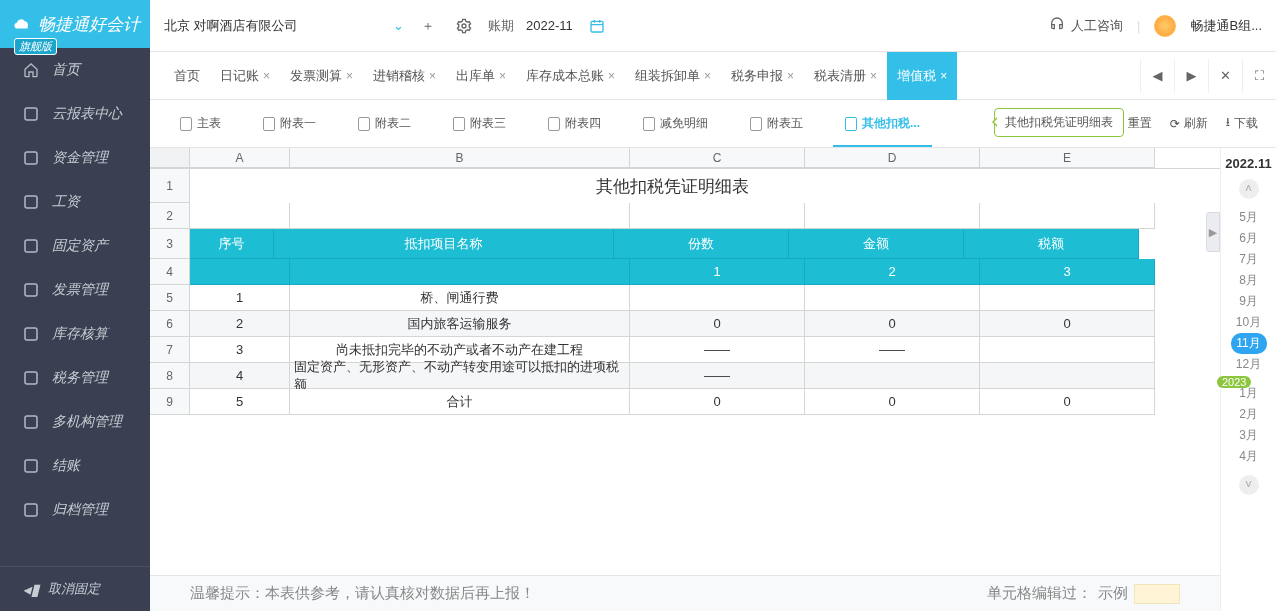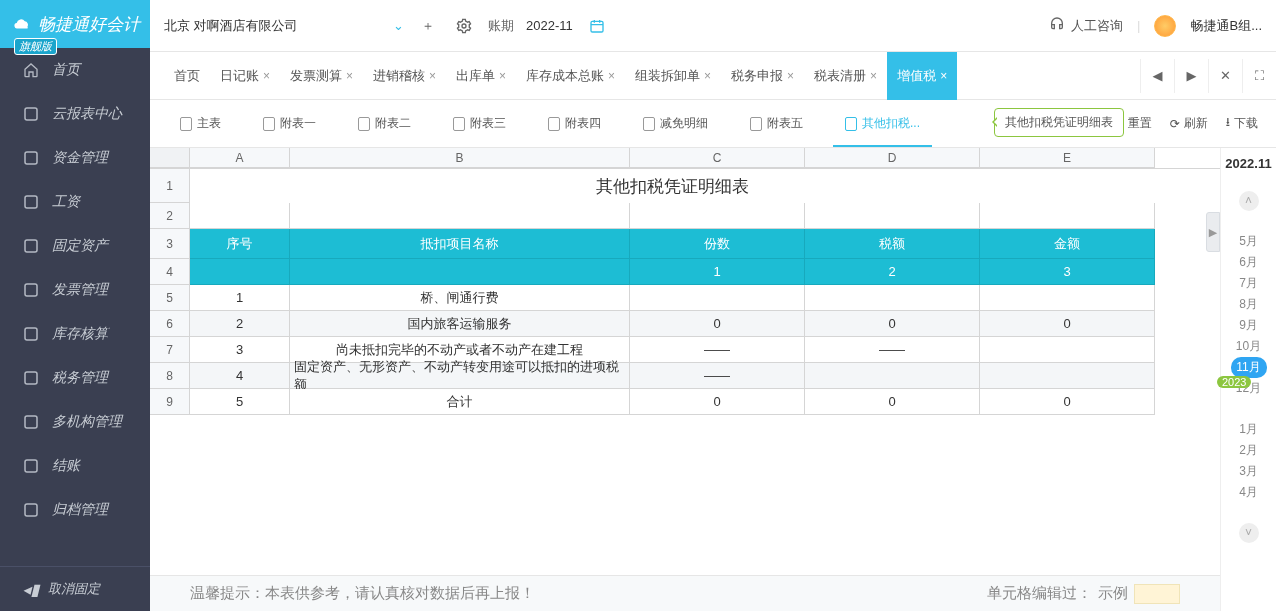--- a/index.html
+++ b/index.html
@@ -26,21 +26,21 @@
 .tabsbar { height: 48px; border-bottom: 1px solid #e6e6e6; display: flex; align-items: center; padding-left: 14px; gap: 0; font-size: 13px; color:#555; }
 .tab { padding: 0 10px; height: 48px; display: inline-flex; align-items:center; gap:4px; cursor:pointer; }
 .tab .close { font-size: 12px; color:#999; }
 .tab.active { background:#34bfe8; color:#fff; }
 .tab.active .close { color:#fff; }
 .tabsbar-controls { margin-left: auto; display: flex; align-items:center;}
 .tabctl { width: 34px; height: 34px; display: inline-flex; align-items:center; justify-content:center; border-left:1px solid #eee; cursor:pointer; color:#666; }
 
 .sheetbar { height: 48px; display: flex; align-items: center; padding-left: 18px; gap: 0; font-size: 12px; color:#555; border-bottom:1px solid #e6e6e6; position:relative; }
 .sheet-tab { padding: 6px 12px; display: inline-flex; align-items:center; gap:5px; cursor:pointer; border-top-left-radius:4px; border-top-right-radius:4px;}
-.sheet-tab.active { color:#34bfe8; font-weight:400; position:relative;}
+.sheet-tab.active { color:#34bfe8; font-weight:700; position:relative;}
 .sheet-tab.active::after { content:''; position:absolute; left:0; right:0; bottom:-9px; height:2px; background:#34bfe8;}
 .doc-icon { width:12px; height:14px; border:1px solid #999; border-radius:2px; position:relative; }
 .sheet-tab.active .doc-icon { border-color:#34bfe8; }
 .tooltip-box { position:absolute; left: 844px; top: 8px; background:#fff; border:1px solid #8cc63f; border-radius:4px; padding:5px 10px; font-size:12px; color:#555; }
 .tooltip-box::before { content:''; position:absolute; left:-8px; top:8px; border:5px solid transparent; border-right-color:#8cc63f; }
 .tooltip-box::after { content:''; position:absolute; left:-6px; top:8px; border:5px solid transparent; border-right-color:#fff; }
 .sheetbar-right { margin-left:auto; display:flex; gap:18px; padding-right:18px; align-items:center;}
 .righttool { display:inline-flex; align-items:center; gap:4px; cursor:pointer; color:#555;}
 
 .content { flex:1; display:flex; position:relative; overflow:hidden;}
@@ -52,21 +52,21 @@
 .gridrow { display:flex; height:26px;}
 .cell { border-right:1px solid #d5d5d5; border-bottom:1px solid #d5d5d5; display:flex; align-items:center; justify-content:center; font-size:13px; color:#333; padding:0 4px;}
 .title-row .cell { border:none; height:34px;}
 .title-row { height:34px;}
 .title-cell { font-size:17px; color:#333;}
 .th-row .cell { background:#1dbdd4; color:#fff; border-right-color:#17a9bd; border-bottom-color:#17a9bd;}
 .num-row .cell { background:#1dbdd4; color:#fff; border-right-color:#17a9bd; border-bottom-color:#17a9bd;}
 .data-row .cell { background:#fff;}
 .stripe .cell { background:#f4f6f8;}
 
-.period-panel { width: 56px; background:#fff; border-left:1px solid #eee; display:flex; flex-direction:column; align-items:center; padding-top:8px; gap:20px; font-size:12px; color:#888; position:relative;}
+.period-panel { width: 56px; background:#fff; border-left:1px solid #eee; display:flex; flex-direction:column; align-items:center; padding-top:8px; gap:8px; font-size:12px; color:#888; position:relative;}
 .yearlabel { font-size:13px; color:#333; font-weight:600; }
 .month-item { width:36px; text-align:center; cursor:pointer; padding:2px 0;}
 .month-item.sel { background:#2fa5f2; color:#fff; border-radius:10px;}
 .year-badge { position:absolute; top: 228px; left:-4px; background:#8cc63f; color:#fff; font-size:11px; border-radius:8px; padding:0 5px;}
 .arrow-circle { width:20px; height:20px; border-radius:50%; background:#eee; display:flex; align-items:center; justify-content:center; font-size:12px; color:#aaa; cursor:pointer;}
 
 .footer { position:absolute; left:0; right:56px; bottom:0; height:36px; background:#f7f9fa; border-top:1px solid #e6e6e6; display:flex; align-items:center; padding:0 40px; font-size:15px; color:#888; }
 .footer-right { margin-left:auto; display:flex; align-items:center; gap:6px;}
 .example-input { width:46px; height:20px; background:#fff4d6; border:1px solid #f0e4b8;}
 
@@ -339,25 +339,25 @@
           <div class="gridrow ">
             <div class="rowhdr" style="height: 100%;">2</div>
             <div class="cell" style="width: 100px;"></div>
             <div class="cell" style="width: 340px;"></div>
             <div class="cell" style="width: 175px;"></div>
             <div class="cell" style="width: 175px;"></div>
             <div class="cell" style="width: 175px;"></div>
           </div>
           <div class="gridrow th-row" style="height: 30px;">
             <div class="rowhdr" style="height: 100%;">3</div>
-            <div class="cell" style="width: 100px;">序号</div>
+            <div class="cell" style="width: 84px;">序号</div>
             <div class="cell" style="width: 340px;">抵扣项目名称</div>
             <div class="cell" style="width: 175px;">份数</div>
+            <div class="cell" style="width: 175px;">金额</div>
             <div class="cell" style="width: 175px;">税额</div>
-            <div class="cell" style="width: 175px;">金额</div>
           </div>
           <div class="gridrow num-row">
             <div class="rowhdr" style="height: 100%;">4</div>
             <div class="cell" style="width: 100px;"></div>
             <div class="cell" style="width: 340px;"></div>
             <div class="cell" style="width: 175px;">1</div>
             <div class="cell" style="width: 175px;">2</div>
             <div class="cell" style="width: 175px;">3</div>
           </div>
           <div class="gridrow data-row">

